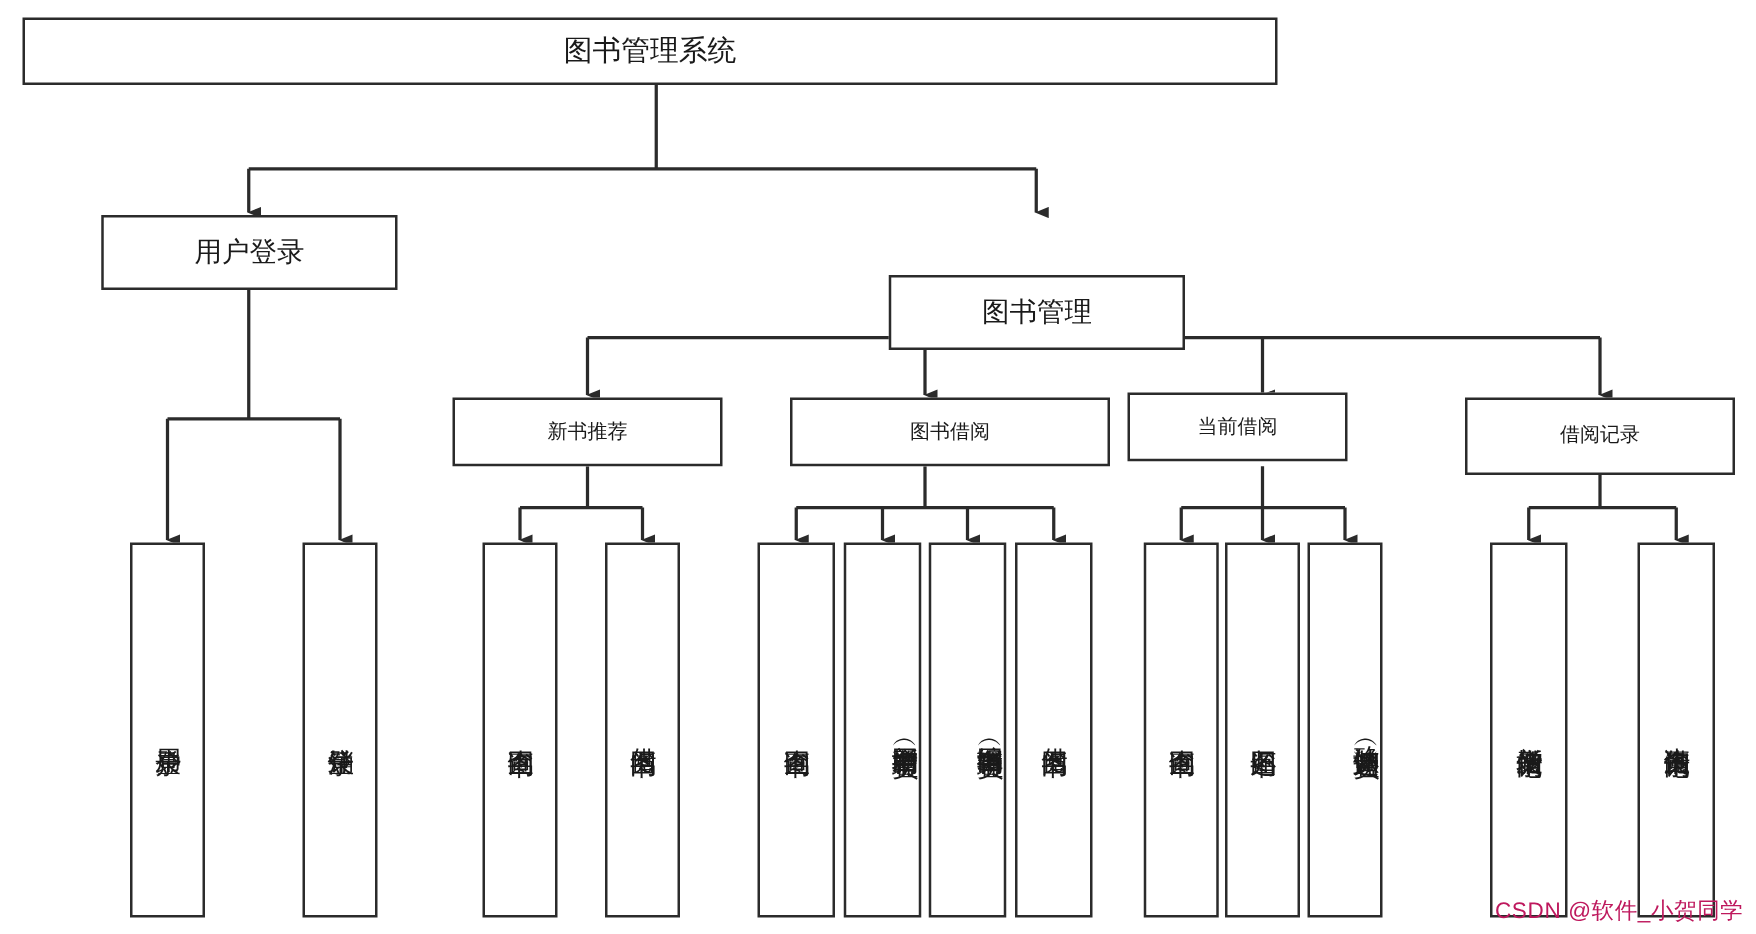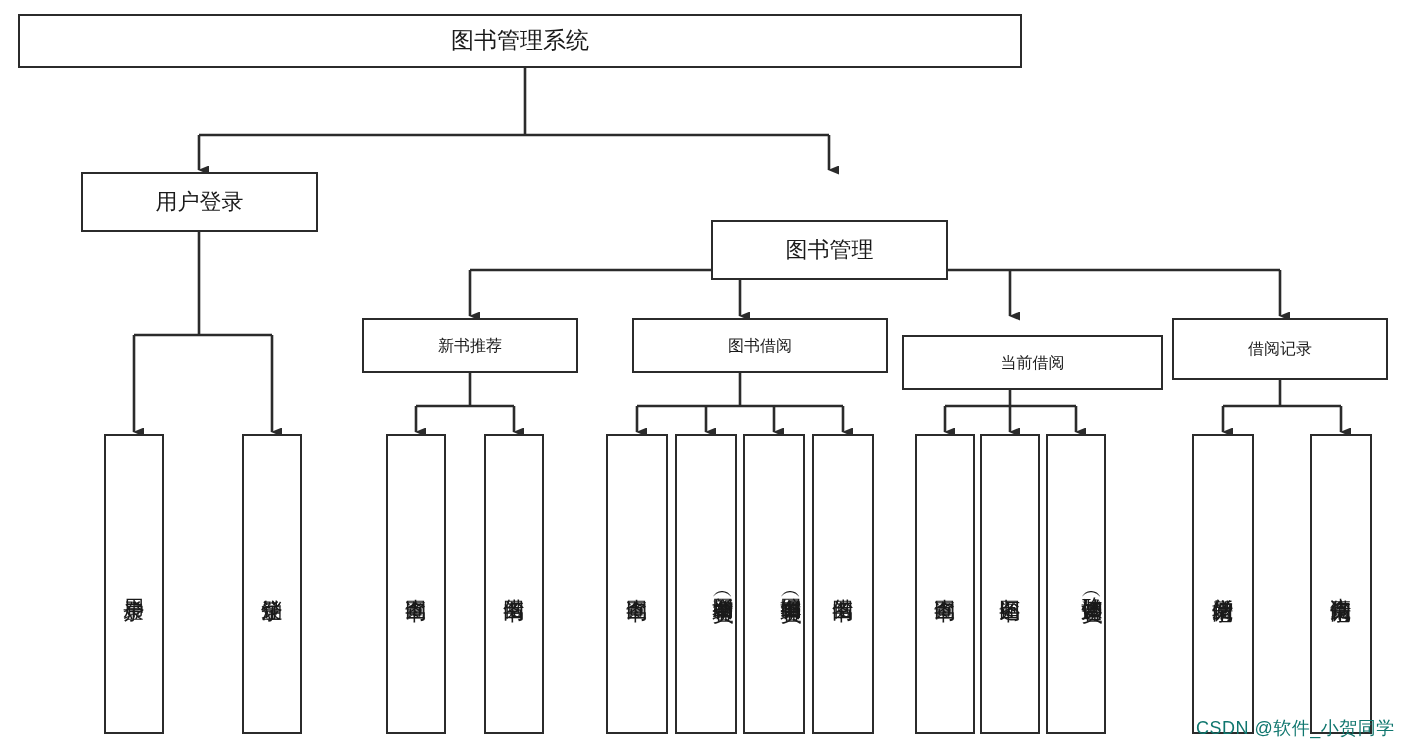--- a/index.html
+++ b/index.html
@@ -57,21 +57,21 @@
   .node.leaf.top-align {
     align-items: flex-start;
   }
   .node-label {
     display: block;
     white-space: pre-wrap;
   }
   .watermark {
     position: absolute;
     font-size: 18px;
-    color: #0f766e;
+    color: #be185d;
     letter-spacing: 0.5px;
     white-space: nowrap;
     user-select: none;
   }
 </style>
 </head>
 <body>
 
 <div id="canvas">
 
@@ -141,21 +141,21 @@
       </div>
       <div class="node level2" style="left: 711px; top: 172px; width: 237px; height: 60px; margin-top: 48px;">
         <span class="node-label">图书管理</span>
       </div>
       <div class="node level3" style="left: 362px; top: 318px; width: 216px; height: 55px;">
         <span class="node-label">新书推荐</span>
       </div>
       <div class="node level3" style="left: 632px; top: 318px; width: 256px; height: 55px;">
         <span class="node-label">图书借阅</span>
       </div>
-      <div class="node level3" style="left: 902px; top: 335px; width: 261px; height: 55px;">
+      <div class="node level3" style="left: 902px; top: 314px; width: 176px; height: 55px;">
         <span class="node-label">当前借阅</span>
       </div>
       <div class="node level3" style="left: 1172px; top: 318px; width: 216px; height: 62px;">
         <span class="node-label">借阅记录</span>
       </div>
       <div class="node leaf" style="left: 104px; top: 434px; width: 60px; height: 300px;">
         <span class="node-label">用户登录</span>
       </div>
       <div class="node leaf" style="left: 242px; top: 434px; width: 60px; height: 300px;">
         <span class="node-label">注销登录</span>

